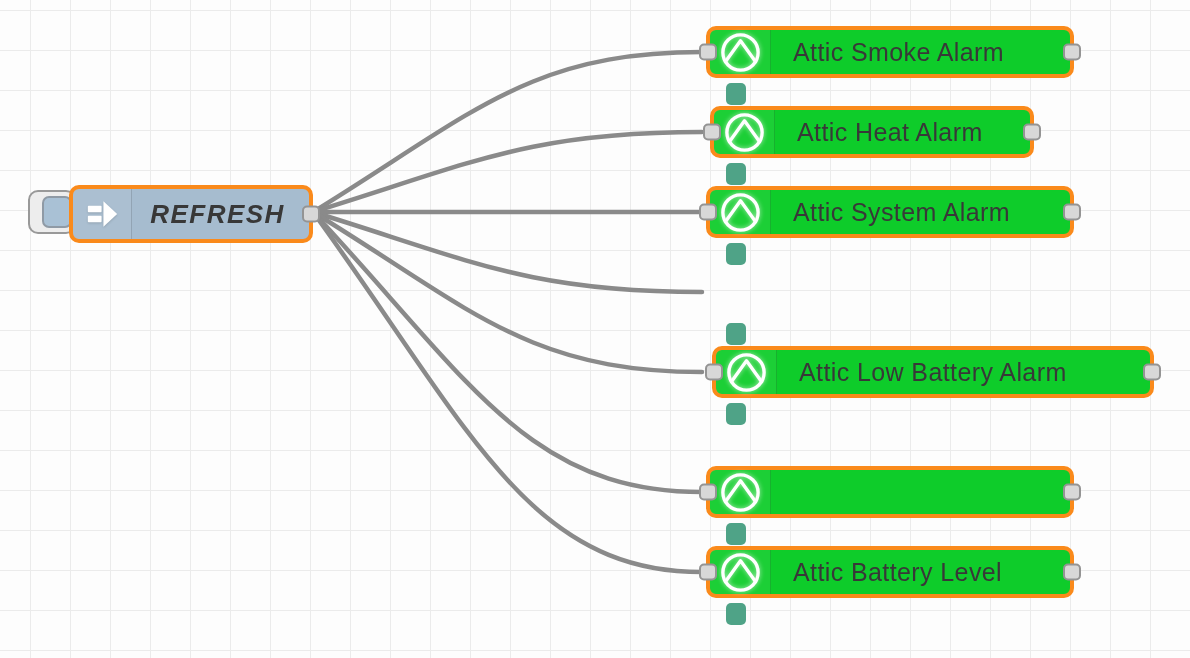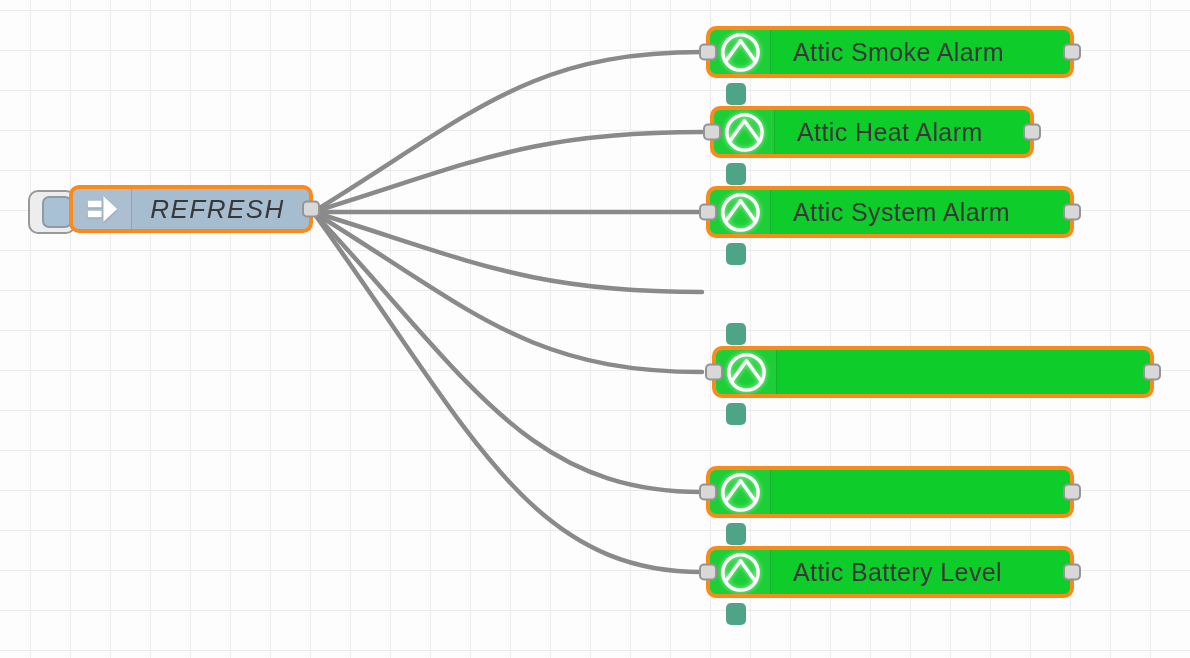--- a/index.html
+++ b/index.html
@@ -30,21 +30,21 @@
     position:absolute;z-index:4;left:42px;top:196px;width:30px;height:32px;
     background:#a9c1d5;border:2px solid #8f9aa5;border-radius:7px;box-sizing:border-box;
     cursor:pointer;
   }
   .node{
     position:absolute;z-index:5;height:52px;box-sizing:border-box;
     border:4px solid #fa8a1b;border-radius:10px;
     display:flex;align-items:center;
   }
   .item-node{background:#0ecc2a;}
-  .inject-node{background:#a6bccf;height:48px;}
+  .inject-node{background:#a6bccf;height:58px;font-weight:bold;}
   .icon-region{
     position:relative;height:100%;flex:0 0 auto;
     display:flex;align-items:center;justify-content:center;
     background:rgba(255,255,255,0.06);
     border-right:1.5px solid rgba(0,0,0,0.14);
   }
   .item-node .icon-region{width:60px;border-radius:5px 0 0 5px;}
   .inject-node .icon-region{width:58px;border-radius:5px 0 0 5px;}
   .oh-svg{width:47px;height:47px;filter:drop-shadow(0 0 2.5px rgba(255,255,255,0.65));}
   .oh-svg circle,.oh-svg path{fill:none;stroke:#fff;stroke-width:4;stroke-linecap:round;stroke-linejoin:round;}
@@ -141,20 +141,21 @@
   </div>
 
 
   <div class="node item-node" style="left:712px;top:346px;width:442px">
     <span class="icon-region">
       <svg class="oh-svg" viewBox="0 0 56 56">
           <circle cx="28" cy="28" r="21"></circle>
           <path d="M10 39 L28 14 L46 39"></path>
         </svg>
     </span>
+    <span class="label">Attic Low Battery Alarm</span>
     <span class="port port-in"></span>
     <span class="port port-out"></span>
   </div>
 
   <div class="node item-node" style="left:706px;top:466px;width:368px">
     <span class="icon-region">
       <svg class="oh-svg" viewBox="0 0 56 56">
           <circle cx="28" cy="28" r="21"></circle>
           <path d="M10 39 L28 14 L46 39"></path>
         </svg>

